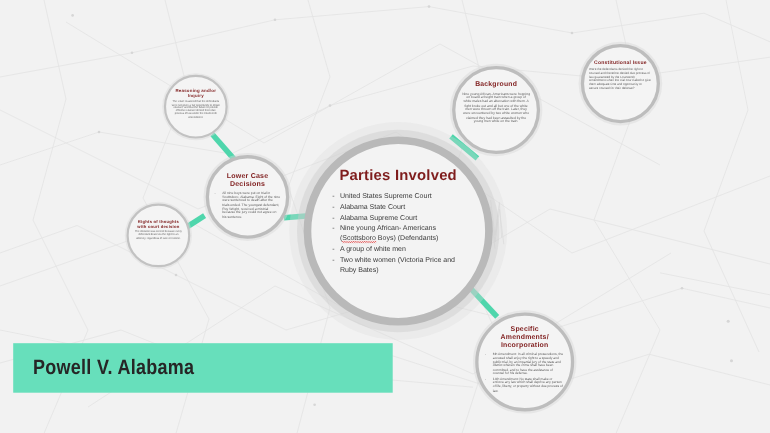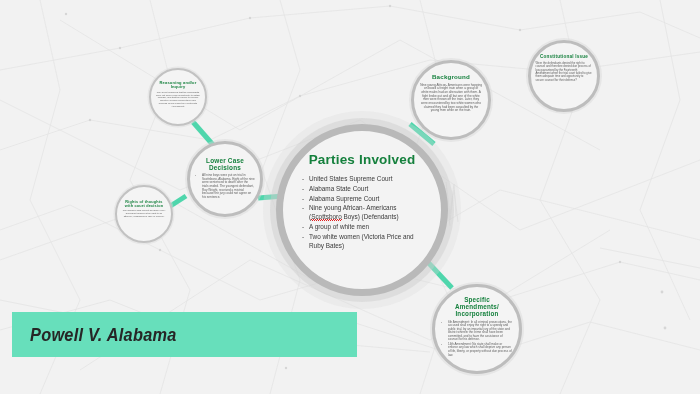--- a/index.html
+++ b/index.html
@@ -18,21 +18,21 @@
     border-radius:50%;
     background:#f4f4f4;
     box-sizing:border-box;
     display:flex;flex-direction:column;
     align-items:center;
     overflow:hidden;
     text-align:center;
   }
   .bubble .btitle{
     font-weight:bold;
-    color:#15803d;
+    color:#7f1d1d;
     letter-spacing:.2px;
     line-height:1.1;
   }
   .bubble .bbody{
     color:#3a3a3a;
     text-align:left;
     line-height:1.18;
   }
   .bbody ul{list-style:none;margin:0;padding:0;}
   .bbody li{position:relative;padding-left:7px;margin-bottom:1px;}
@@ -87,21 +87,21 @@
   .blur{filter:blur(.28px);opacity:.82;}
   .misspell{border-bottom:1.2px solid transparent;
     background-image:linear-gradient(45deg,transparent 45%,#e02020 45%,#e02020 55%,transparent 55%);
     background-size:2px 2px;background-repeat:repeat-x;background-position:0 100%;
     padding-bottom:1px;}
 
   
   #title-banner{
     position:absolute;left:12px;top:312px;width:345px;height:45px;
     background:#67dfbb;
-    display:flex;align-items:center;font-style:italic;
+    display:flex;align-items:center;
   }
   #title-banner .ttl{
     font-family:"Liberation Sans Narrow","Liberation Sans",sans-serif;
     font-weight:bold;font-size:19px;color:#262626;
     margin-left:18px;letter-spacing:.3px;
     transform:scaleX(.86);transform-origin:left center;
   }
 </style>
 </head>
 <body>

